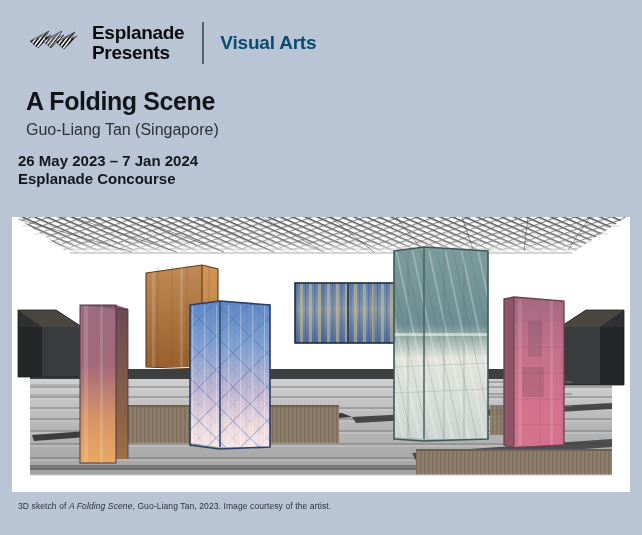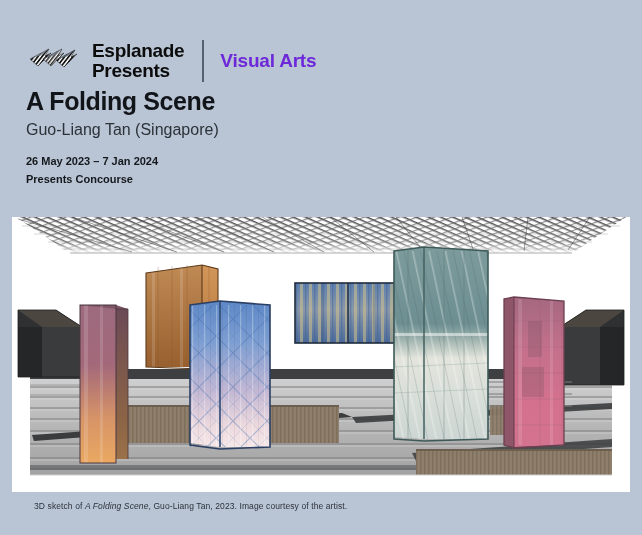--- a/index.html
+++ b/index.html
@@ -20,21 +20,21 @@
     position: relative;
     width: 642px;
     height: 535px;
     background: #b9c4d4;
   }
 
   
   .header {
     position: absolute;
     left: 28px;
-    top: 36px;
+    top: 18px;
     display: flex;
     align-items: center;
     height: 50px;
   }
   .logo-mark {
     width: 52px;
     height: 38px;
     margin-right: 12px;
     flex: 0 0 auto;
   }
@@ -50,21 +50,21 @@
     width: 2px;
     height: 42px;
     background: #55616f;
     margin: 0 16px 0 18px;
     flex: 0 0 auto;
   }
   .logo-section {
     font-weight: bold;
     font-size: 19px;
     letter-spacing: -0.2px;
-    color: #6d28d9;
+    color: #0c4a6e;
     white-space: nowrap;
   }
 
   
   .title-block { position: absolute; left: 26px; top: 86px; }
   .exhibit-title {
     font-size: 25px;
     font-weight: bold;
     letter-spacing: -0.4px;
     color: #111418;
@@ -75,23 +75,23 @@
     font-size: 16px;
     font-weight: normal;
     color: #2b3138;
     margin: 4px 0 16px 0;
     line-height: 20px;
   }
 
   
   .details-block {
     position: absolute;
-    left: 26px;
+    left: 18px;
     top: 152px;
-    font-size: 11px;
+    font-size: 15px;
     font-weight: bold;
     line-height: 18px;
     color: #14181d;
   }
   .details-block div { white-space: nowrap; }
 
   
   .artwork {
     position: absolute;
     left: 12px;
@@ -99,21 +99,21 @@
     width: 618px;
     height: 275px;
     background: #ffffff;
     overflow: hidden;
   }
   .artwork svg { display: block; width: 618px; height: 275px; }
 
   
   .caption {
     position: absolute;
-    left: 34px;
+    left: 18px;
     top: 500px;
     font-size: 8.5px;
     color: #2c333c;
     line-height: 12px;
     letter-spacing: 0.1px;
     white-space: nowrap;
   }
   .caption i { font-style: italic; }
 </style>
 </head>
@@ -161,21 +161,21 @@
     <span class="logo-section">Visual Arts</span>
   </div>
 
   <div class="title-block">
     <h1 class="exhibit-title">A Folding Scene</h1>
     <p class="exhibit-artist">Guo-Liang Tan (Singapore)</p>
   </div>
 
   <div class="details-block">
     <div>26 May 2023 – 7 Jan 2024</div>
-    <div>Presents Concourse</div>
+    <div>Esplanade Concourse</div>
   </div>
 
   <div class="artwork">
     <svg viewBox="0 0 618 275" preserveAspectRatio="none" aria-hidden="true">
       <defs>
 
         <pattern id="slats" width="5" height="5" patternUnits="userSpaceOnUse" patternTransform="rotate(24)">
           <rect width="5" height="5" fill="#ffffff"></rect>
           <rect width="5" height="1.5" fill="#4a4a4a"></rect>
         </pattern>

